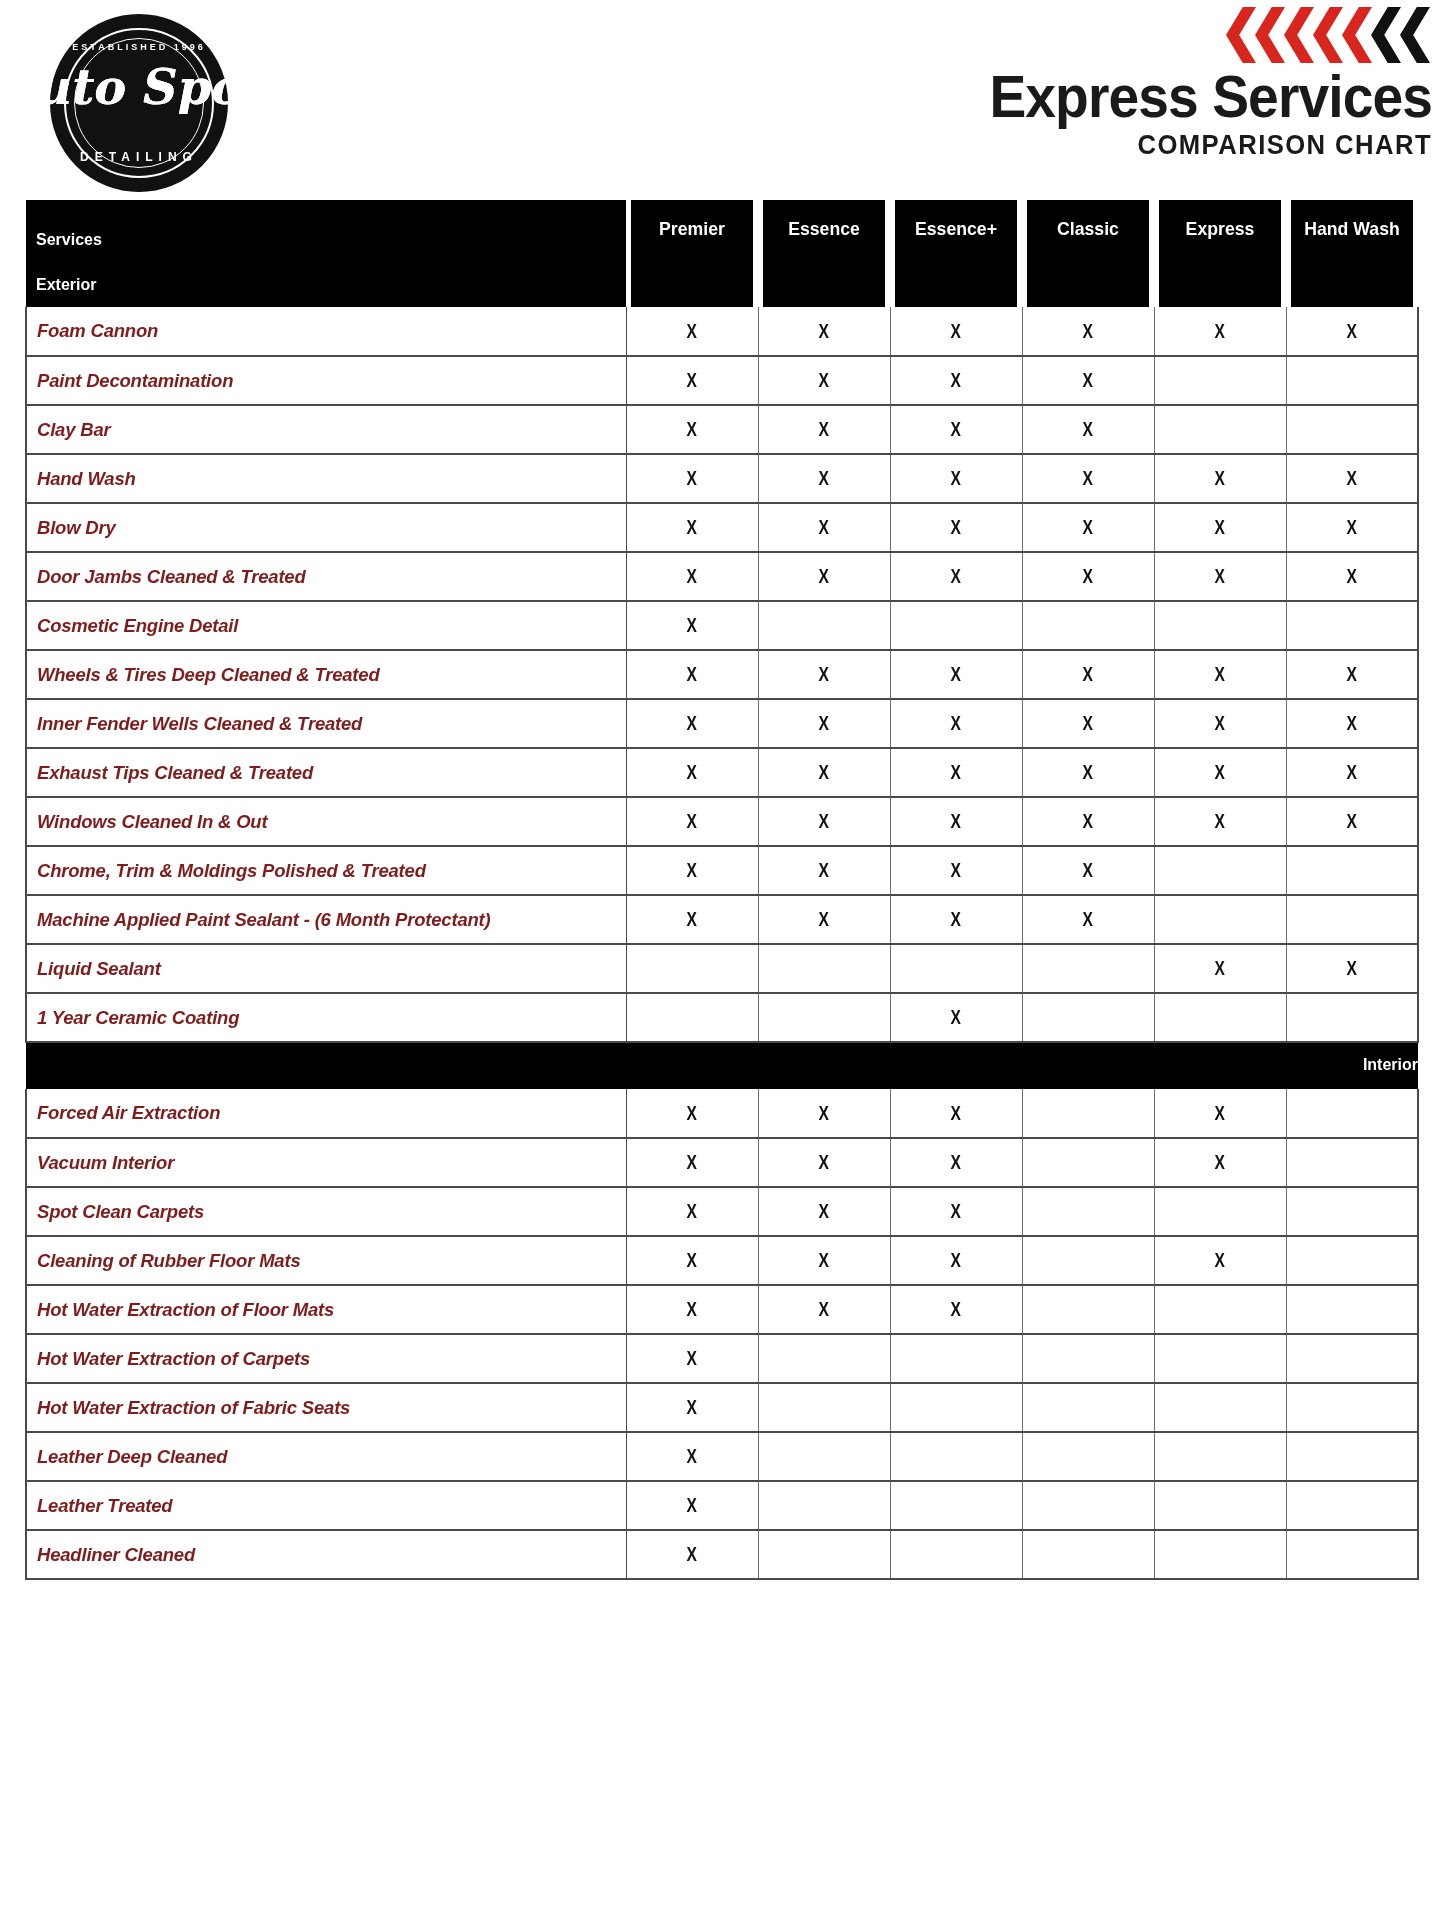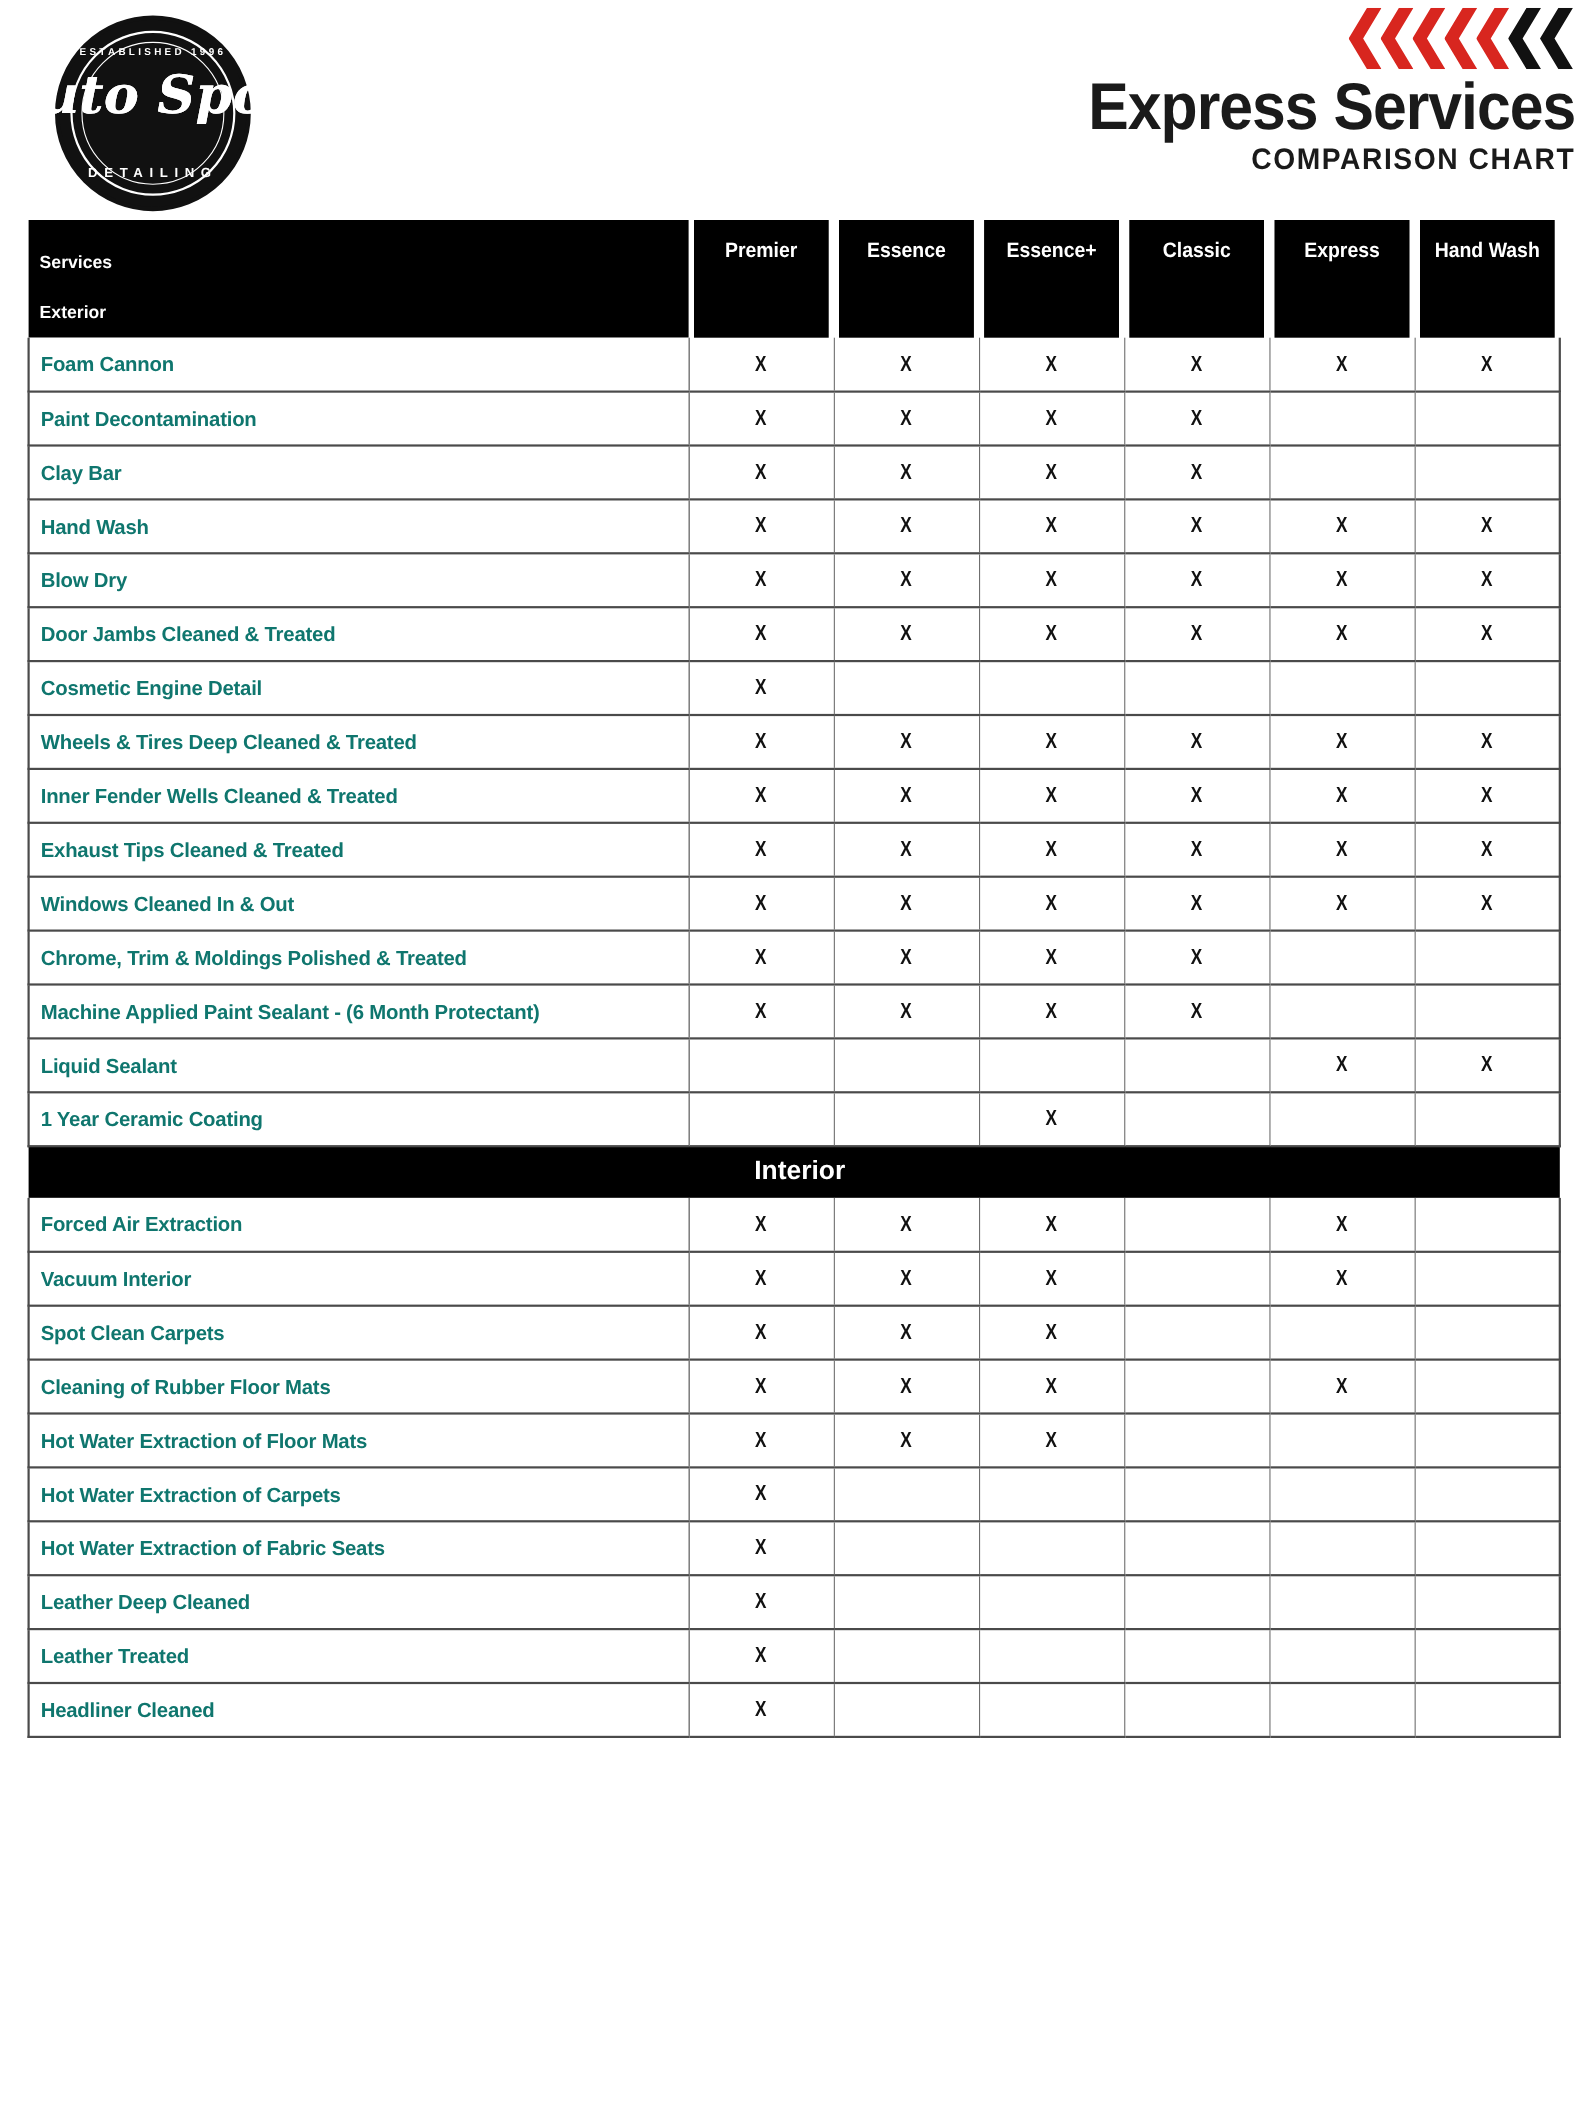--- a/index.html
+++ b/index.html
@@ -93,39 +93,40 @@
   }
   .hdr-services .l2 { display: block; }
   .hdr-col {
     text-align: center; vertical-align: top;
     padding-top: 18px; font-size: 19px;
     transform: scaleX(0.93);
   }
 
   .sec-band td {
     background: #000000; color: #ffffff;
-    font-weight: 700; font-size: 24px;
-    text-align: center; padding: 8px 0 10px 10px;
+    font-weight: 700; font-size: 16px;
+    text-align: right; padding: 8px 0 10px 10px;
     height: 47px; border: none;
   }
 
   tr.row td {
     border-bottom: 2.2px solid #4a4a4a;
     border-right: 1.4px solid #6f6f6f;
     height: 49px;
     background: #ffffff;
   }
   tr.row td:last-child { border-right: 2.2px solid #4a4a4a; }
   tr.row td.svc {
     border-left: 2.2px solid #4a4a4a;
     border-right: 1.9px solid #4a4a4a;
     text-align: left; padding-left: 10px;
-    font-weight: 700; font-size: 18.5px; color: #0f766e;
+    font-weight: 700; font-size: 18.5px; color: #7f1d1d;
     transform: none;
     letter-spacing: -0.2px;
+    font-style: italic;
   }
   tr.row td.mark {
     text-align: center; font-weight: 700; font-size: 20px; color: #111111;
   }
   tr.row td.mark span { display: inline-block; transform: scaleX(0.78); }
 </style>
 </head>
 <body>
 
 <div class="page">

